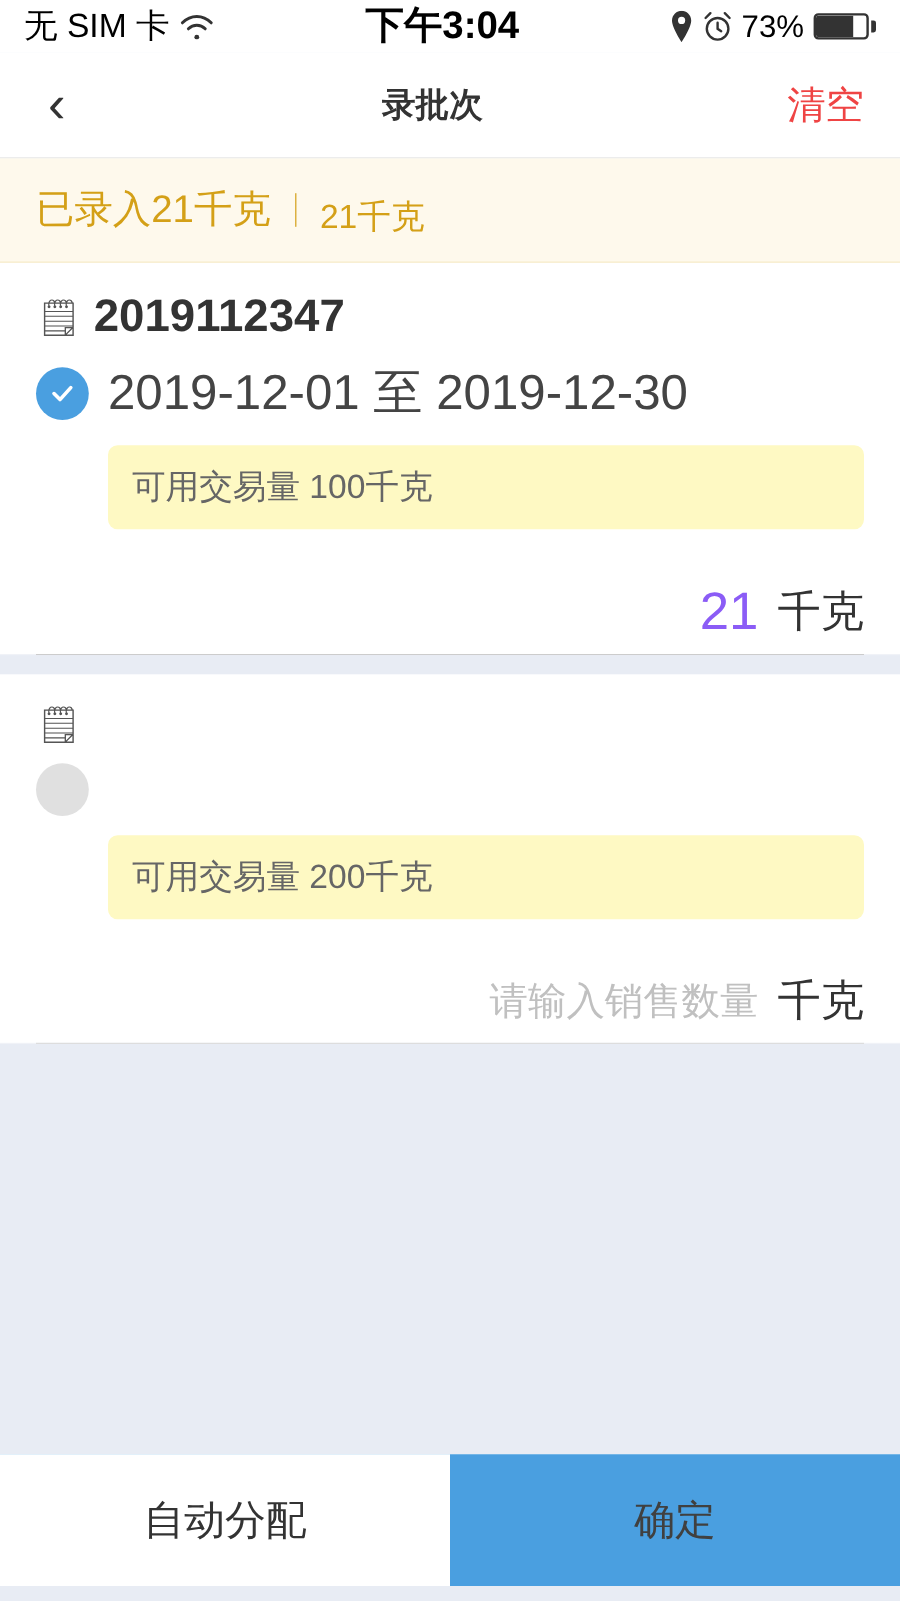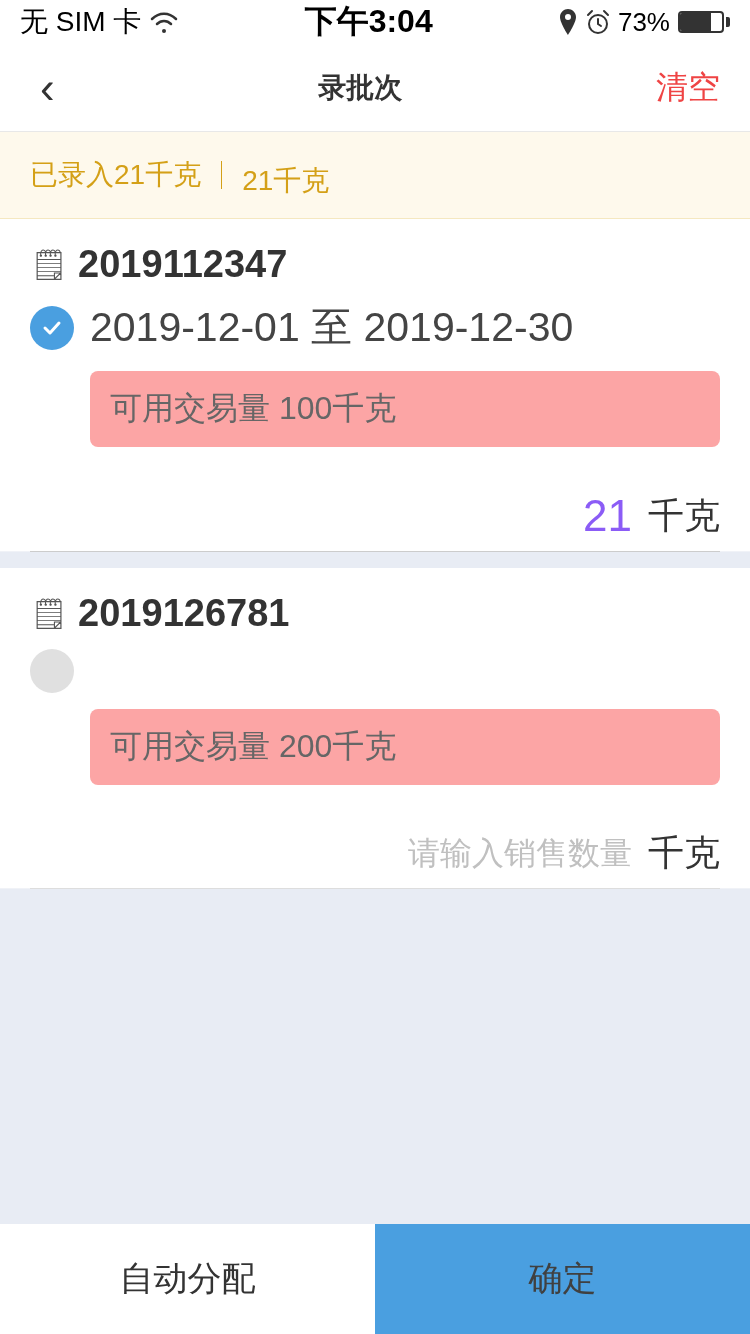--- a/index.html
+++ b/index.html
@@ -97,21 +97,21 @@
     .info-banner {
       width: 750px;
       background: #fef9ec;
       padding: 18px 30px;
       display: flex;
       align-items: center;
       gap: 20px;
       border-bottom: 1px solid #f5e8c0;
     }
     .info-label {
-      font-size: 28px;
+      font-size: 32px;
       color: #d4a017;
       font-weight: 500;
     }
     .info-divider {
       width: 1px;
       height: 28px;
       background: #d4a017;
     }
     .info-value {
       font-size: 28px;
@@ -170,24 +170,24 @@
       display: flex;
       align-items: center;
       justify-content: center;
       flex-shrink: 0;
     }
     .batch-date-text {
       font-size: 41px;
       color: #444;
     }
     .batch-availability {
-      background: #fca5a5;
+      background: #fef9c3;
       border-radius: 8px;
       padding: 16px 20px;
-      font-size: 32px;
+      font-size: 28px;
       color: #666;
       margin-left: 60px;
     }
 
     
     .quantity-row {
       display: flex;
       align-items: center;
       justify-content: flex-end;
       padding: 20px 30px 10px;
@@ -247,21 +247,21 @@
     
     .empty-area {
       background: #e8ecf4;
       flex: 1;
       min-height: 480px;
     }
 
     
     .bottom-bar {
       position: fixed;
-      bottom: 0;
+      bottom: 12px;
       left: 0;
       width: 750px;
       height: 110px;
       display: flex;
       background: #fff;
     }
     .btn-auto {
       flex: 1;
       display: flex;
       align-items: center;
@@ -361,21 +361,20 @@
     <span class="quantity-input">21</span>
     <span class="quantity-unit">千克</span>
   </div>
   <div class="quantity-underline"></div>
 
   <div class="section-separator"></div>
 
   <div class="batch-card">
     <div class="batch-id-row">
       <span class="batch-id-icon">🗒</span>
-      <span class="batch-id-text">2019126781</span>
     </div>
     <div class="batch-date-row">
       <div class="uncheck-circle"></div>
     </div>
     <div class="batch-availability">可用交易量 200千克</div>
   </div>
 
   <div class="input-row">
     <span class="input-placeholder-text">请输入销售数量</span>
     <span class="input-unit">千克</span>

